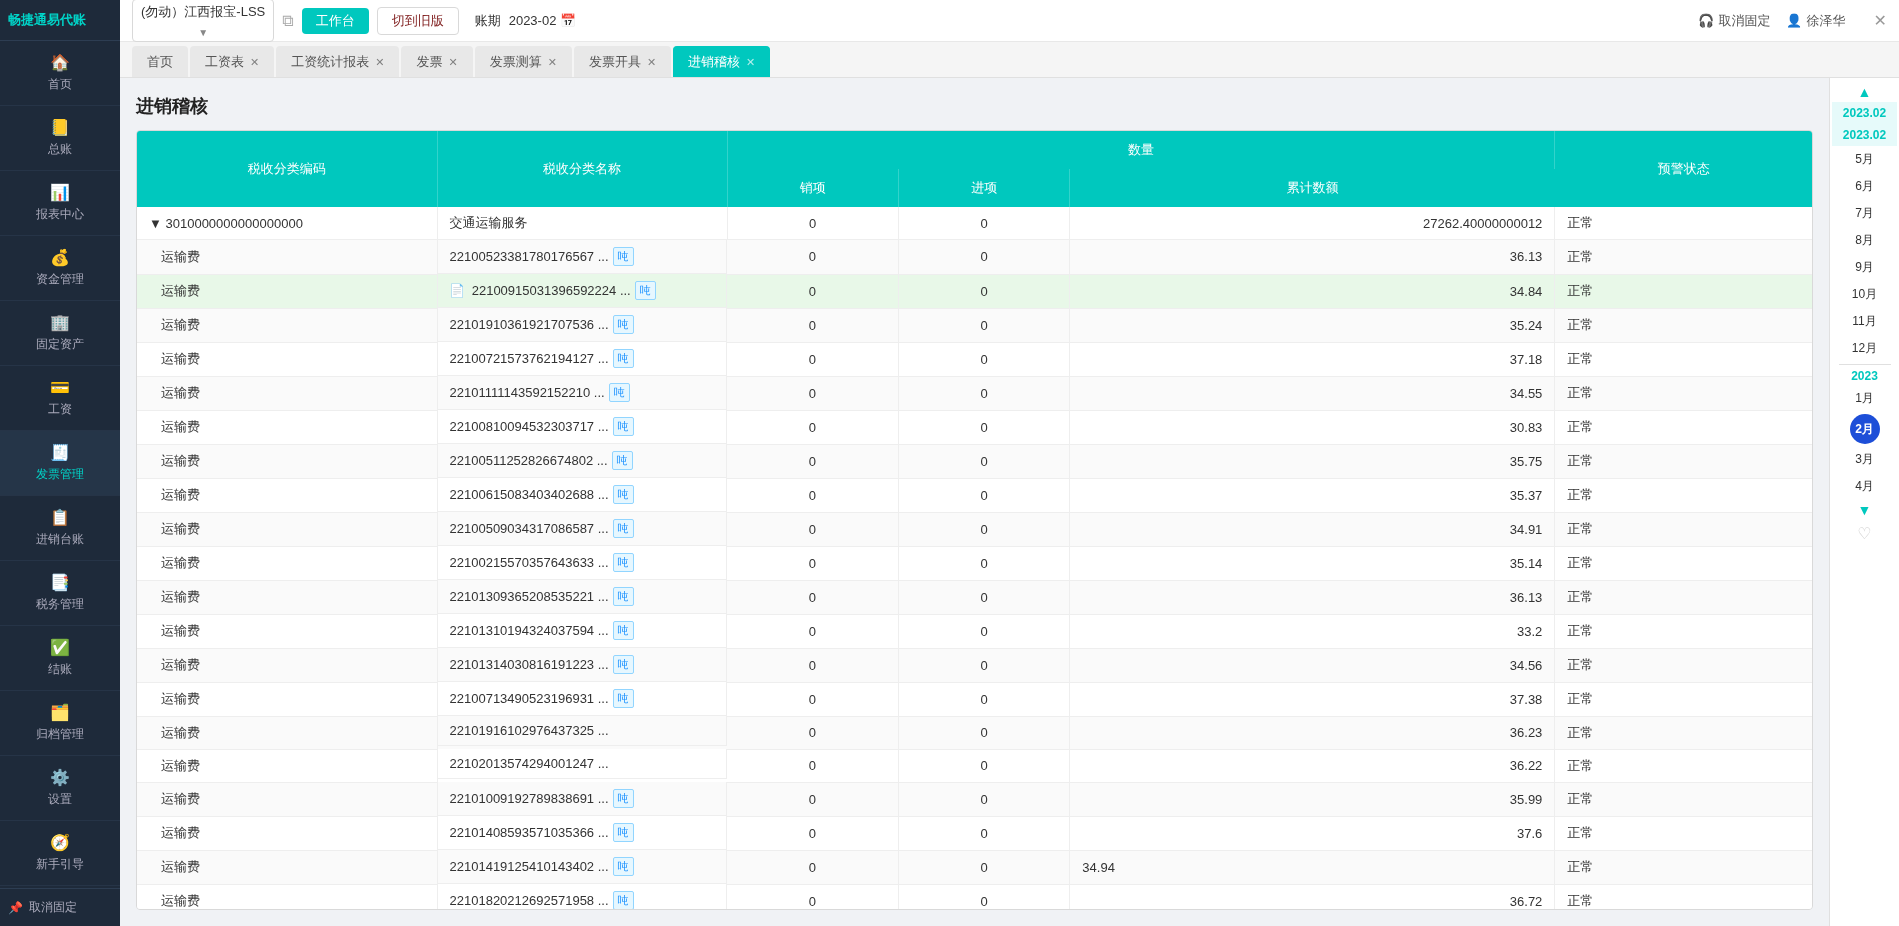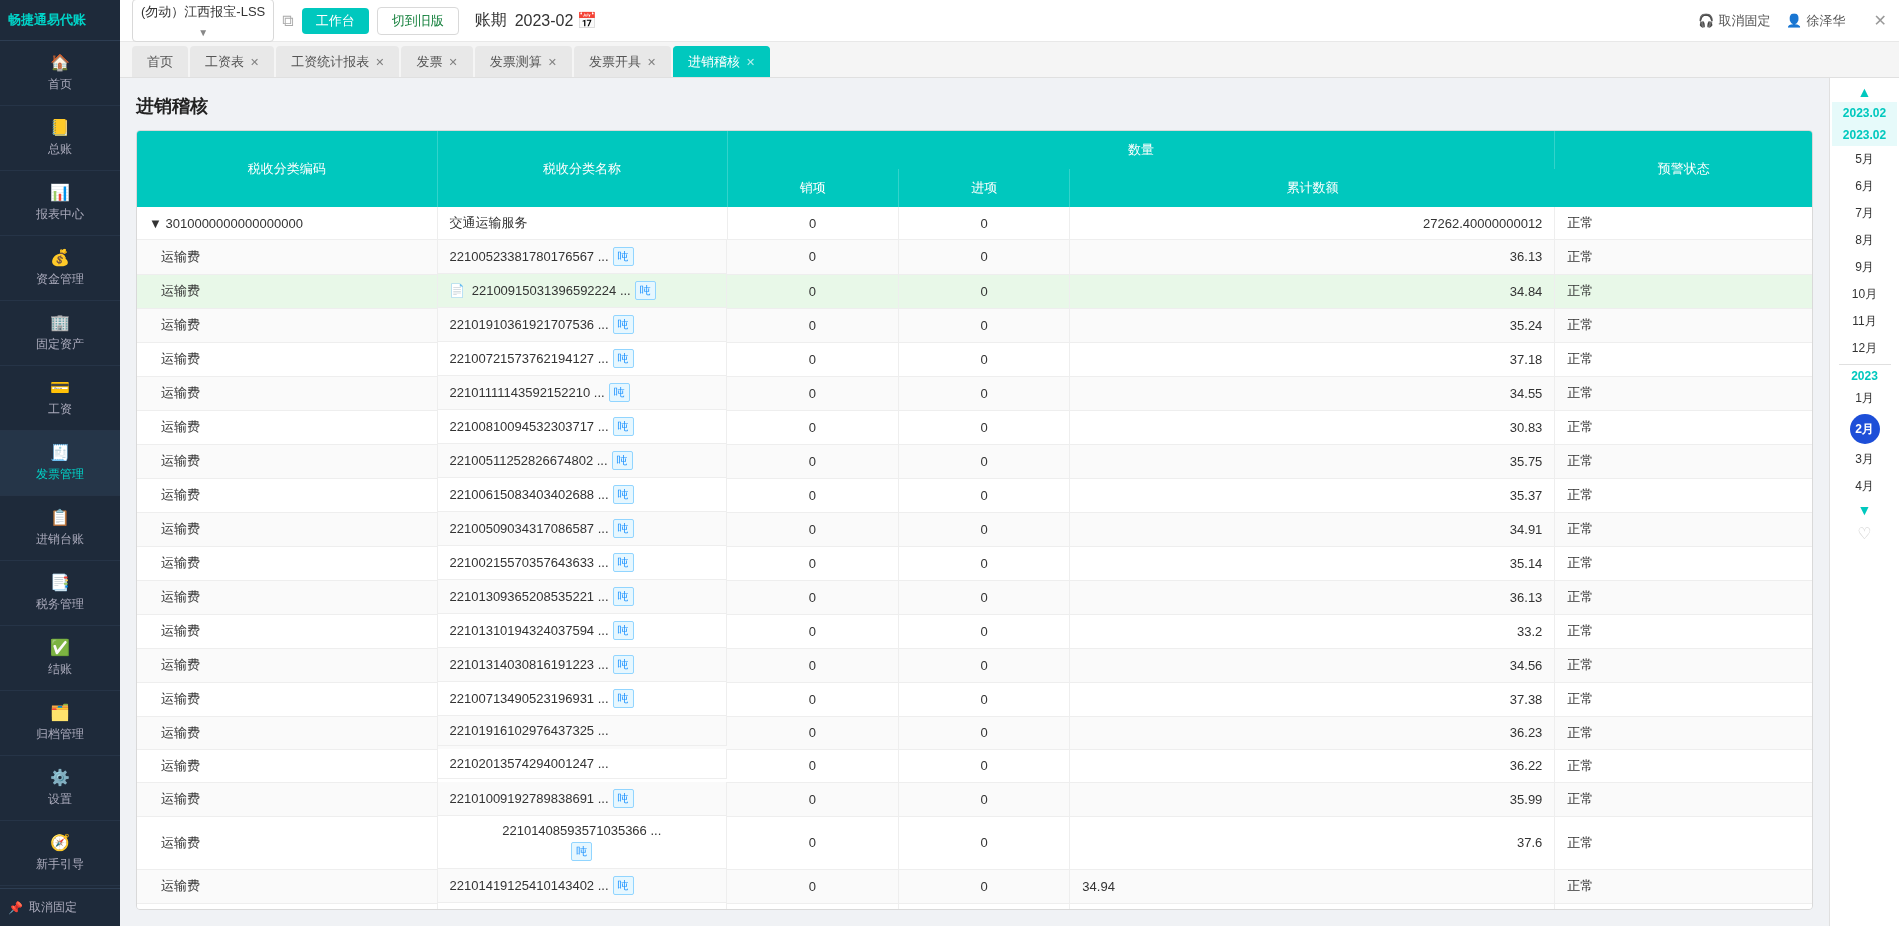--- a/index.html
+++ b/index.html
@@ -17,22 +17,22 @@
 
     
     .main-area { flex: 1; display: flex; flex-direction: column; height: 100%; overflow: hidden; }
 
     
     .topbar { background: #fff; height: 42px; display: flex; align-items: center; padding: 0 12px; gap: 8px; border-bottom: 1px solid #e8e8e8; flex-shrink: 0; }
     .topbar-company { display: flex; align-items: center; gap: 6px; font-size: 13px; color: #333; border: 1px solid #d9d9d9; border-radius: 4px; padding: 3px 8px; cursor: pointer; flex-direction: column; }
     .topbar-company .caret { color: #888; font-size: 10px; }
     .topbar-btn { padding: 4px 14px; border-radius: 4px; border: none; cursor: pointer; font-size: 13px; }
     .topbar-btn.primary { background: #00c8be; color: #fff; }
-    .topbar-btn.default { background: #fff; border: 1px solid #d9d9d9; color: #15803d; }
-    .topbar-period { display: flex; align-items: center; gap: 4px; font-size: 16px; color: #333; margin-left: 8px; }
+    .topbar-btn.default { background: #fff; border: 1px solid #d9d9d9; color: #7f1d1d; }
+    .topbar-period { display: flex; align-items: center; gap: 4px; font-size: 13px; color: #333; margin-left: 8px; }
     .topbar-period .cal-icon { color: #00c8be; }
     .topbar-right { margin-left: auto; display: flex; align-items: center; gap: 16px; }
     .topbar-service { display: flex; align-items: center; gap: 4px; color: #555; cursor: pointer; font-size: 13px; }
     .topbar-user { display: flex; align-items: center; gap: 4px; color: #555; cursor: pointer; font-size: 13px; }
     .topbar-close { color: #999; cursor: pointer; font-size: 16px; margin-left: 12px; }
 
     
     .tab-bar { background: #f5f5f5; height: 36px; display: flex; align-items: flex-end; padding: 0 12px; gap: 2px; border-bottom: 1px solid #e0e0e0; flex-shrink: 0; }
     .tab-item { padding: 6px 14px; font-size: 13px; cursor: pointer; color: #555; border: 1px solid transparent; border-bottom: none; border-radius: 4px 4px 0 0; background: #e8e8e8; display: flex; align-items: center; gap: 6px; }
     .tab-item.active { background: #00c8be; color: #fff; border-color: #00c8be; }
@@ -428,21 +428,21 @@
                   <span>22101009192789838691 ...</span>
                   <span class="tag-tuo">吨</span>
                 </td>
       <td style="text-align:center;">0</td>
       <td style="text-align:center;">0</td>
       <td style="text-align:right;">35.99</td>
       <td>正常</td>
     </tr>
               <tr>
       <td class="child-indent">运输费</td>
-      <td style="display:flex;align-items:center;gap:4px;flex-direction:column;">
+      <td style="display:flex;align-items:center;gap:4px;">
                   <span>22101408593571035366 ...</span>
                   <span class="tag-tuo">吨</span>
                 </td>
       <td style="text-align:center;">0</td>
       <td style="text-align:center;">0</td>
       <td style="text-align:right;">37.6</td>
       <td>正常</td>
     </tr>
               <tr>
       <td class="child-indent">运输费</td>

